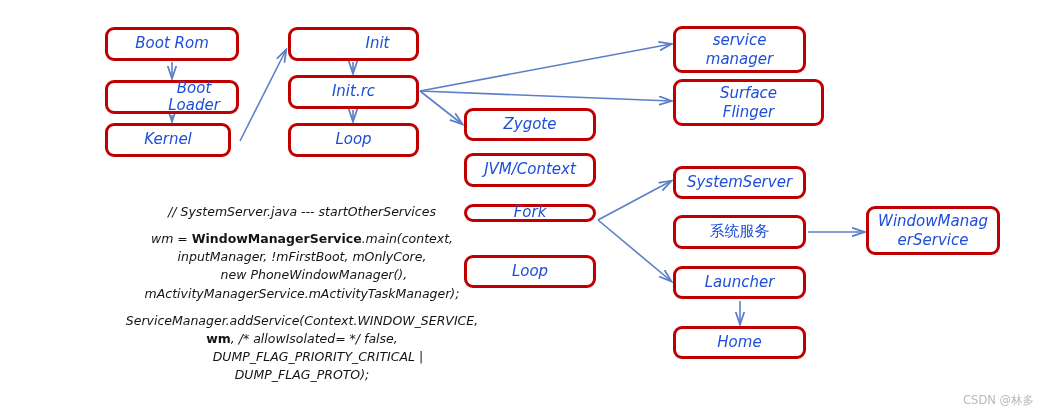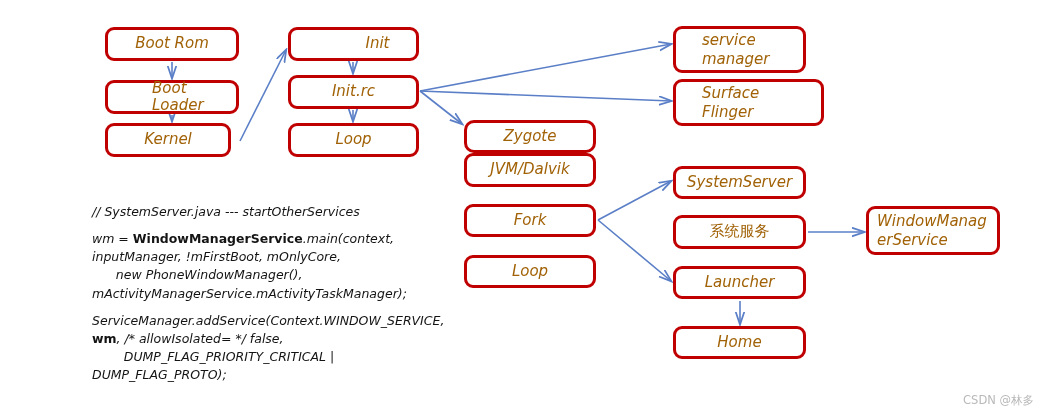--- a/index.html
+++ b/index.html
@@ -1,31 +1,31 @@
 <!DOCTYPE html>
 <html><head>
 <meta charset="utf-8">
 <style>
   html,body{margin:0;padding:0;background:#ffffff;}
   body{width:1042px;height:414px;position:relative;overflow:hidden;
        font-family:"Liberation Sans","DejaVu Sans",sans-serif;}
   #canvas{position:absolute;left:0;top:0;width:1042px;height:414px;}
   .box{position:absolute;box-sizing:border-box;border:3px solid #C00000;
        border-radius:9px;background:#ffffff;display:flex;align-items:center;
-       justify-content:center;text-align:left;color:#a16207;
+       justify-content:center;text-align:center;color:#1d4ed8;
        font-family:"DejaVu Sans",sans-serif;font-size:15px;
        font-style:italic;line-height:1.15;z-index:3;}
   .box.cjk{font-style:normal;font-size:15px;}
   .box.two-line{line-height:1.25;}
   svg.arrows{position:absolute;left:0;top:0;width:1042px;height:414px;
              z-index:2;pointer-events:none;}
   #code-block{position:absolute;left:92px;top:203px;width:420px;
               font-family:"DejaVu Sans",sans-serif;font-size:12.5px;
               font-style:italic;color:#141414;line-height:1.45;z-index:3;}
-  #code-block .cl{white-space:pre;}
+  #code-block .cl{white-space:pre;text-align:center;}
   #code-block .b{font-weight:bold;font-style:normal;}
   #code-block .sp{display:block;height:9px;}
   #watermark{position:absolute;right:8px;bottom:6px;font-size:11.5px;
              color:#b9b9b9;font-family:"DejaVu Sans",sans-serif;z-index:4;}
 </style>
 </head>
 <body>
 
 <div id="canvas">
 
@@ -56,25 +56,25 @@
   <div class="box" style="left:105px;top:80px;width:134px;height:34px;padding-left:44px;">Boot Loader</div>
 
   <div class="box" style="left:105px;top:123px;width:126px;height:34px;">Kernel</div>
 
   <div class="box" style="left:288px;top:27px;width:131px;height:34px;padding-left:48px;">Init</div>
 
   <div class="box" style="left:288px;top:75px;width:131px;height:34px;">Init.rc</div>
 
   <div class="box" style="left:288px;top:123px;width:131px;height:34px;">Loop</div>
 
-  <div class="box" style="left:464px;top:120px;width:132px;height:33px;border-radius:10px;">Zygote</div>
+  <div class="box" style="left:464px;top:108px;width:132px;height:33px;">Zygote</div>
 
-  <div class="box" style="left:464px;top:153px;width:132px;height:34px;">JVM/Dalvik</div>
+  <div class="box" style="left:464px;top:153px;width:132px;height:34px;">JVM/Context</div>
 
-  <div class="box" style="left:464px;top:204px;width:132px;height:33px;">Fork</div>
+  <div class="box" style="left:464px;top:204px;width:132px;height:18px;">Fork</div>
 
   <div class="box" style="left:464px;top:255px;width:132px;height:33px;">Loop</div>
 
   <div class="box two-line" style="left:673px;top:26px;width:133px;height:47px;padding:0 26px;">service manager</div>
 
   <div class="box two-line" style="left:673px;top:79px;width:151px;height:47px;padding:0 26px;">Surface Flinger</div>
 
   <div class="box" style="left:673px;top:166px;width:133px;height:33px;">SystemServer</div>
 
   <div class="box cjk" style="left:673px;top:215px;width:133px;height:34px;">系统服务</div>

